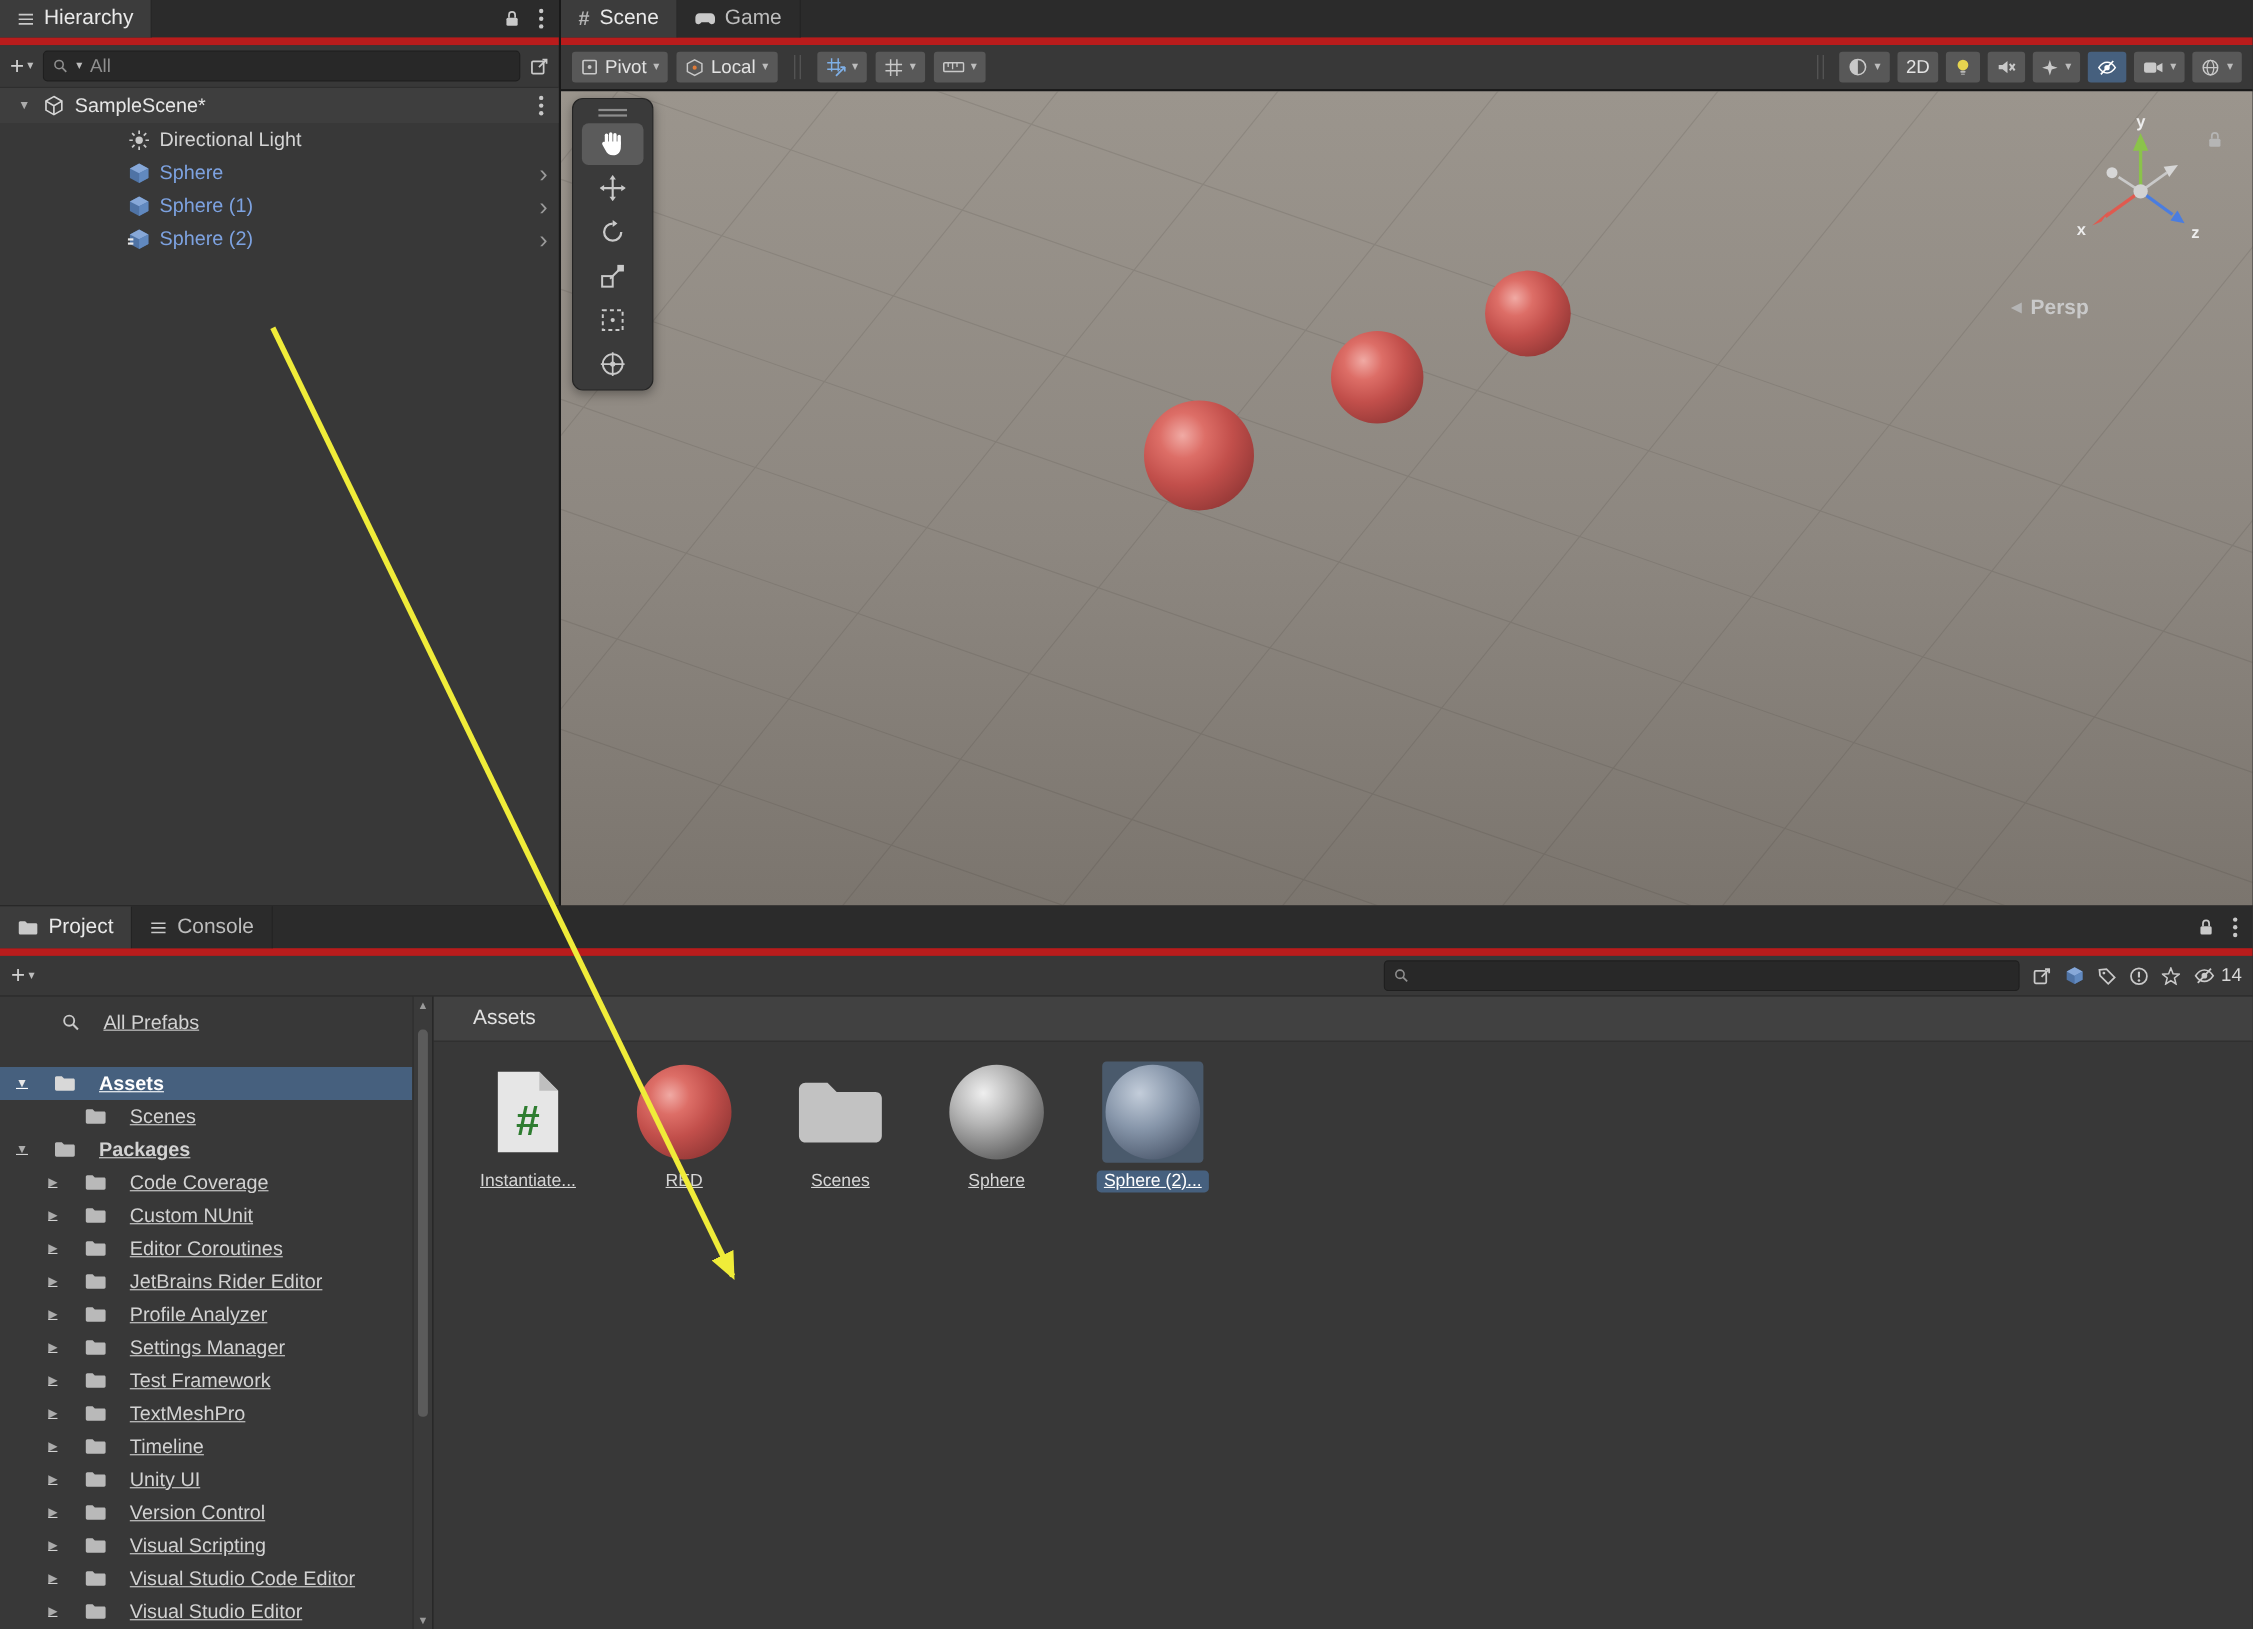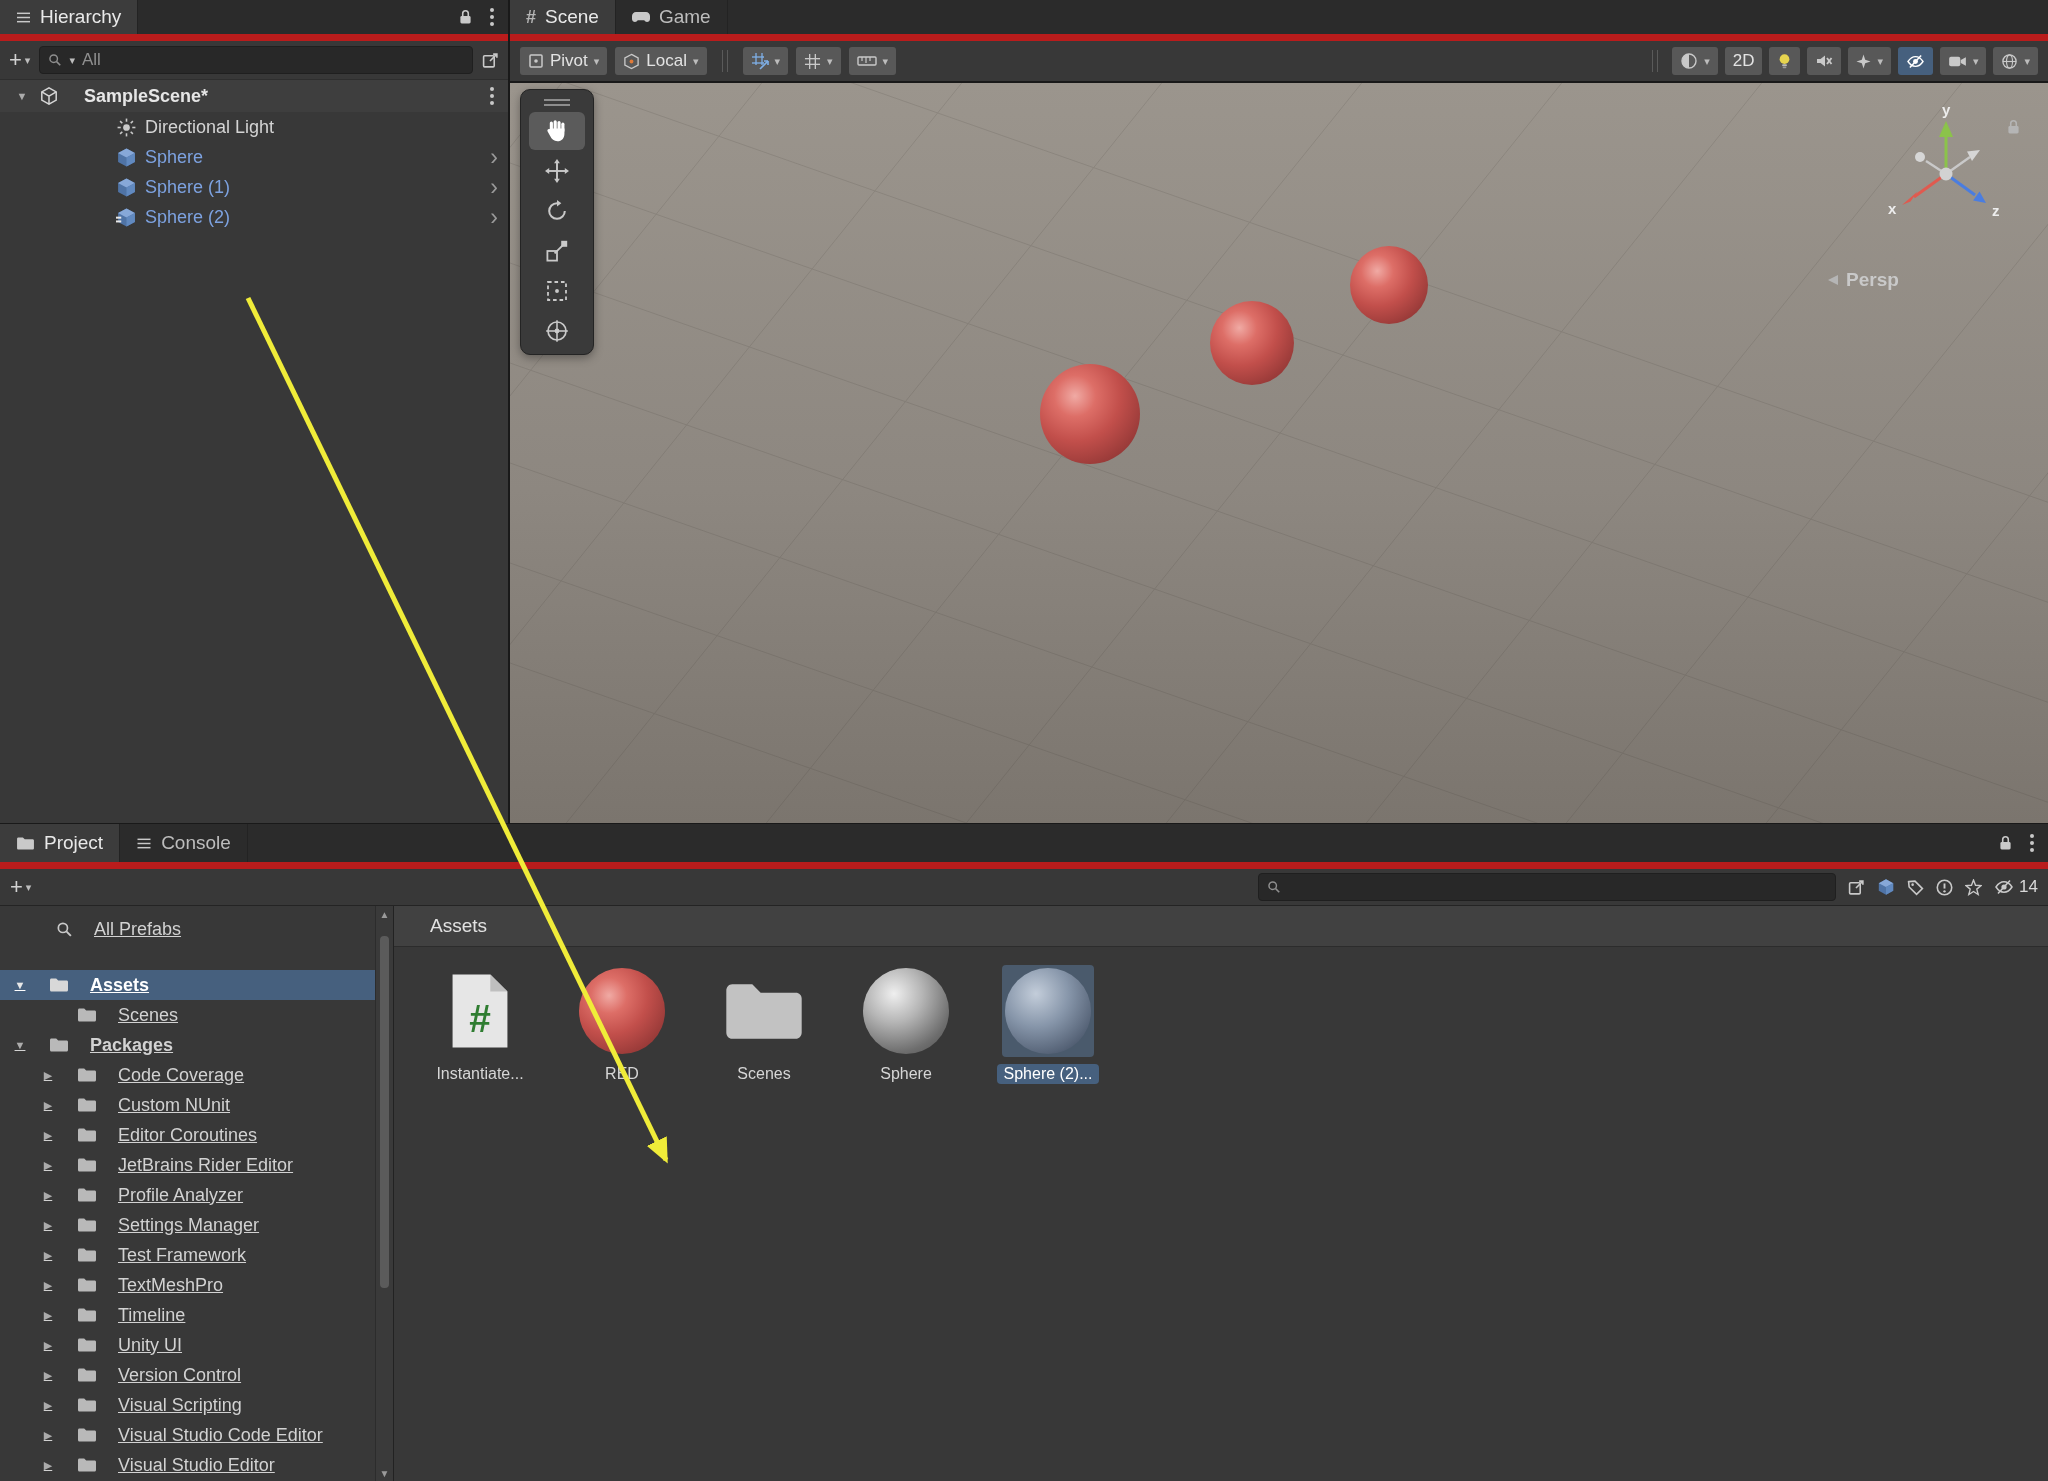--- a/index.html
+++ b/index.html
@@ -18,21 +18,21 @@
   
   .top{display:flex;height:823px;}
   .hier{width:508px;min-width:508px;border-right:2px solid #191919;display:flex;flex-direction:column;background:#383838;}
   .search-row{height:38px;display:flex;align-items:center;gap:9px;padding:0 9px;border-bottom:1px solid #2e2e2e;}
   .plusbtn{display:flex;align-items:center;gap:3px;color:#d2d2d2;font-size:22px;line-height:1;}
   .caret{font-size:11px;color:#bdbdbd;line-height:1;}
   .searchbox{flex:1;height:26px;background:#282828;border:1px solid #1f1f1f;border-radius:4px;display:flex;align-items:center;gap:7px;padding:0 8px;color:#8f8f8f;font-size:17px;}
   .tree{flex:1;overflow:hidden;}
   .trow{height:30px;display:flex;align-items:center;gap:8px;}
   .scene-row{height:32px;background:#3e3e3e;padding:0 14px;gap:9px;}
-  .scene-name{font-weight:bold;color:#e6e6e6;margin-left:16px;}
+  .scene-name{font-weight:normal;color:#e6e6e6;}
   .trow.child{padding-left:116px;}
   .tlabel{color:#d4d4d4;}
   .prefab-text{color:#7da2e0;}
   .tri{width:16px;text-align:center;font-size:11px;color:#ababab;line-height:1;}
   .chev{margin-left:auto;margin-right:10px;color:#9a9a9a;font-size:23px;line-height:1;}
   
   .scene-panel{flex:1;display:flex;flex-direction:column;min-width:0;}
   .scene-toolbar{height:40px;display:flex;align-items:center;gap:8px;padding:0 10px;background:#383838;border-bottom:2px solid #191919;}
   .tbtn{height:28px;background:#585858;border-radius:3px;display:flex;align-items:center;gap:6px;padding:0 8px;color:#e3e3e3;font-size:17px;}
   .tbtn.blue{background:#46607e;}
@@ -70,21 +70,21 @@
   .sb-spacer{height:26px;}
   .pscroll{width:17px;min-width:17px;background:#3a3a3a;border-left:1px solid #2c2c2c;border-right:1px solid #222;position:relative;}
   .sarrow{position:absolute;left:0;width:100%;text-align:center;font-size:10px;color:#9a9a9a;}
   .thumb{position:absolute;left:4px;width:9px;top:30px;height:352px;background:#5b5b5b;border-radius:4px;}
   .pright{flex:1;display:flex;flex-direction:column;min-width:0;}
   .assets-header{height:40px;background:#414141;border-bottom:1px solid #2c2c2c;display:flex;align-items:center;padding-left:36px;font-size:19px;color:#e2e2e2;}
   .assets-grid{flex:1;display:flex;align-items:flex-start;gap:42px;padding:18px 0 0 36px;}
   .tile{width:100px;display:flex;flex-direction:column;align-items:center;gap:7px;}
   .preview{width:92px;height:92px;display:flex;align-items:center;justify-content:center;border-radius:4px;}
   .tile.selected .preview{background:#4a5a6c;}
-  .tile-label{font-size:16px;color:#d6d6d6;padding:1px 7px;border-radius:4px;white-space:nowrap;}
+  .tile-label{font-size:16px;color:#d6d6d6;padding:1px 7px;border-radius:4px;white-space:nowrap;text-decoration:underline;}
   .tile.selected .tile-label{background:#46607e;color:#ffffff;}
   .sphere-prev{width:86px;height:86px;border-radius:50%;}
   .grey-grad{background:radial-gradient(circle at 36% 30%,#efefef,#b5b5b5 35%,#6e6e6e 72%,#4a4a4a 100%);}
   .blue-grad{background:radial-gradient(circle at 36% 30%,#c3cdda,#8796aa 40%,#525f73 78%,#3a4555 100%);}
   .statusbar{height:38px;border-top:1px solid #2a2a2a;display:flex;align-items:center;gap:10px;padding:0 14px;background:#383838;font-size:17px;color:#d0d0d0;}
   .status-slider{margin-left:auto;position:relative;width:120px;height:16px;margin-right:10px;}
   .sl-track{position:absolute;left:0;right:6px;top:7px;height:2px;background:#6a6a6a;}
   .sl-thumb{position:absolute;left:52%;top:2px;width:12px;height:12px;border-radius:50%;background:#b8b8b8;}
   .sl-end{position:absolute;right:0;top:2px;width:3px;height:12px;background:#6a6a6a;}
   .annot{position:absolute;inset:0;pointer-events:none;z-index:60;}

